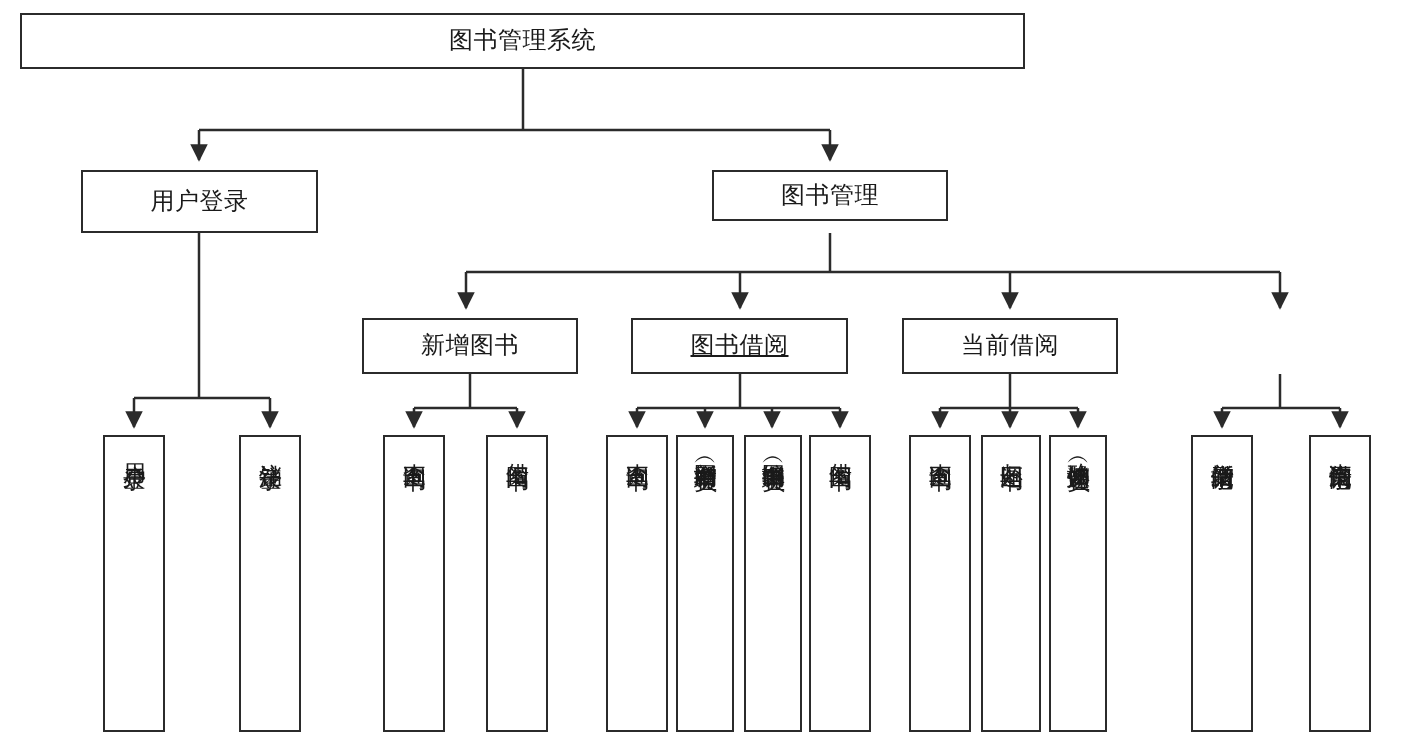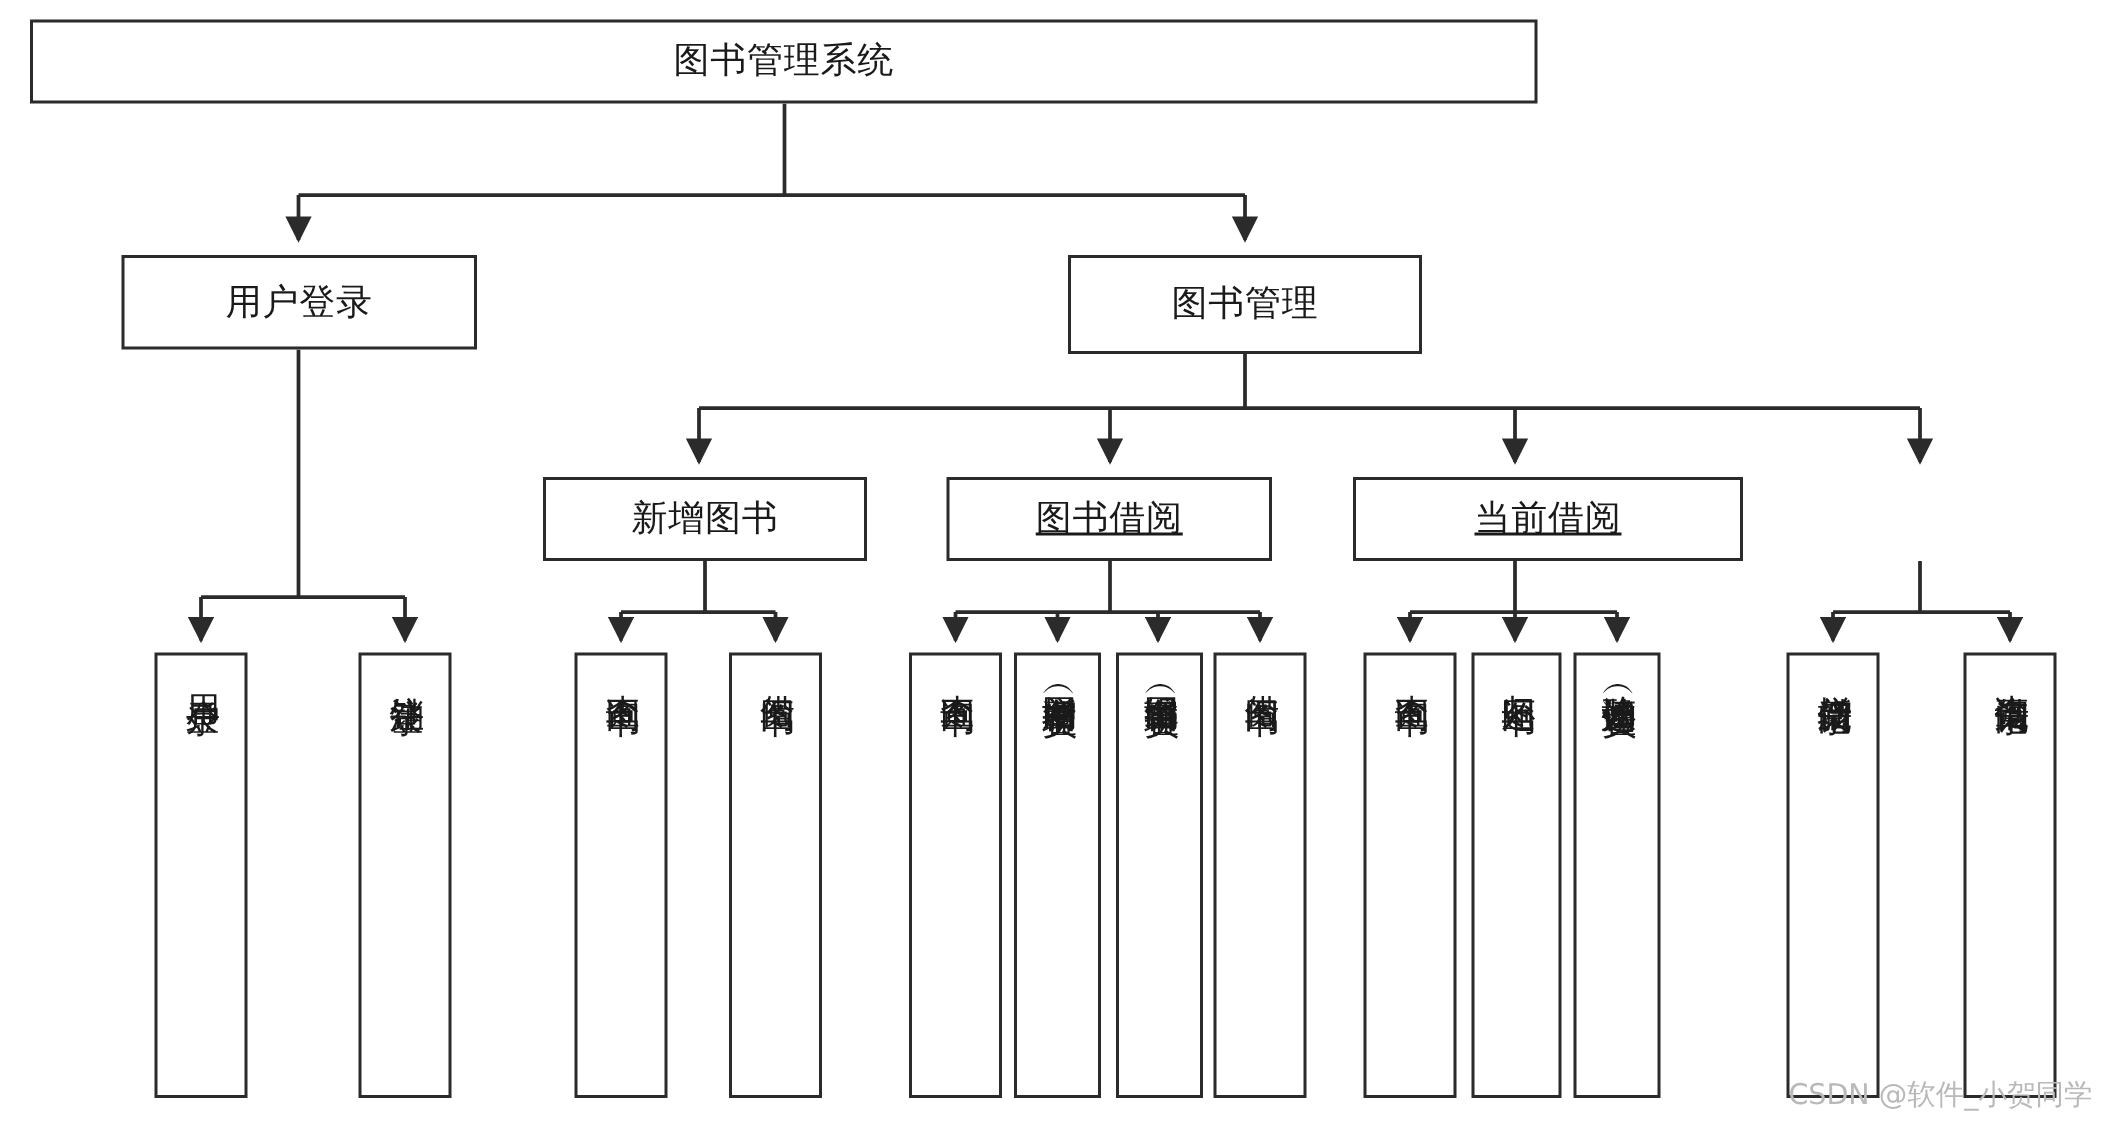--- a/index.html
+++ b/index.html
@@ -127,33 +127,33 @@
   </svg>
 
   <div class="node-box node-horizontal" style="left:20px; top:13px; width:1005px; height:56px;">
     <span class="node-label">图书管理系统</span>
   </div>
 
   <div class="node-box node-horizontal" style="left:81px; top:170px; width:237px; height:63px;">
     <span class="node-label">用户登录</span>
   </div>
 
-  <div class="node-box node-horizontal" style="left:712px; top:170px; width:236px; height:66px;">
+  <div class="node-box node-horizontal" style="left:712px; top:170px; width:236px; height:51px;">
     <span class="node-label">图书管理</span>
   </div>
 
   <div class="node-box node-horizontal" style="left:362px; top:318px; width:216px; height:56px;">
     <span class="node-label">新增图书</span>
   </div>
 
   <div class="node-box node-horizontal" style="left:631px; top:318px; width:217px; height:56px;text-decoration:underline;">
     <span class="node-label">图书借阅</span>
   </div>
 
-  <div class="node-box node-horizontal" style="left:902px; top:318px; width:260px; height:56px;text-decoration:underline;">
+  <div class="node-box node-horizontal" style="left:902px; top:318px; width:216px; height:56px;">
     <span class="node-label">当前借阅</span>
   </div>
 
 
   <div class="node-box node-vertical" style="left:103px; top:435px; width:62px; height:297px;">
     <span class="node-label">用户登录</span>
   </div>
 
   <div class="node-box node-vertical" style="left:239px; top:435px; width:62px; height:297px;">
     <span class="node-label">注销登录</span>
@@ -196,15 +196,14 @@
   </div>
 
   <div class="node-box node-vertical tall-text" style="left:1191px; top:435px; width:62px; height:297px;">
     <span class="node-label">新增借阅记录</span>
   </div>
 
   <div class="node-box node-vertical tall-text" style="left:1309px; top:435px; width:62px; height:297px;">
     <span class="node-label">查询借阅记录</span>
   </div>
 
-  <div id="watermark">CSDN @软件_小贺同学</div>
 
 </div>
 
 </body></html>

